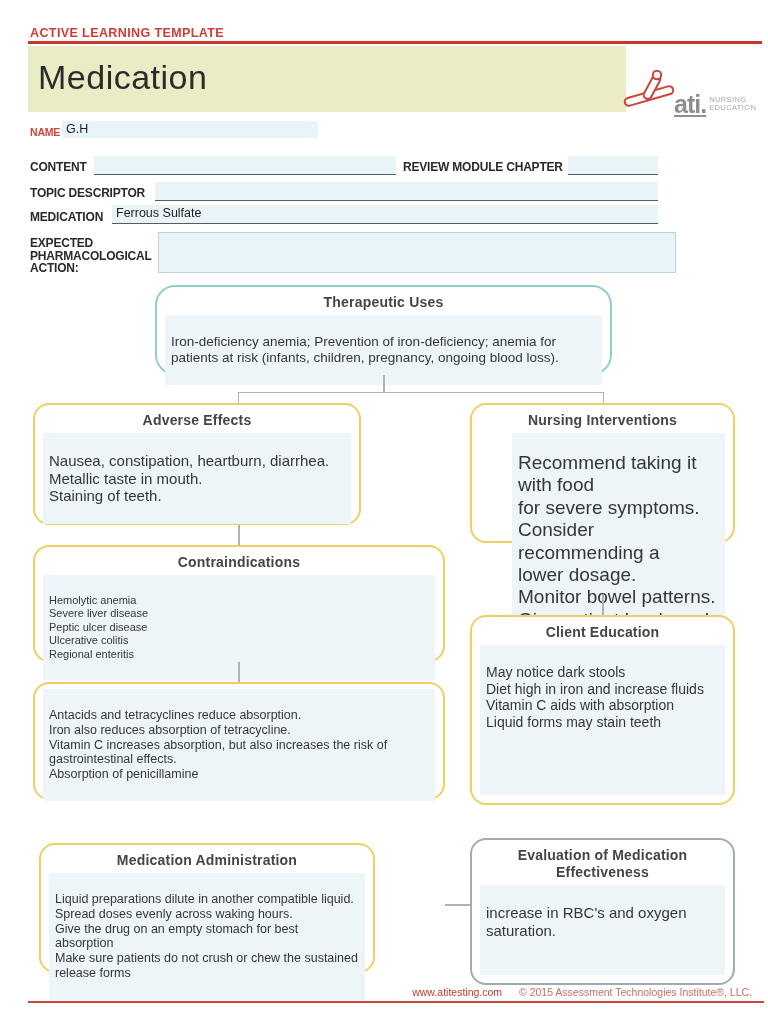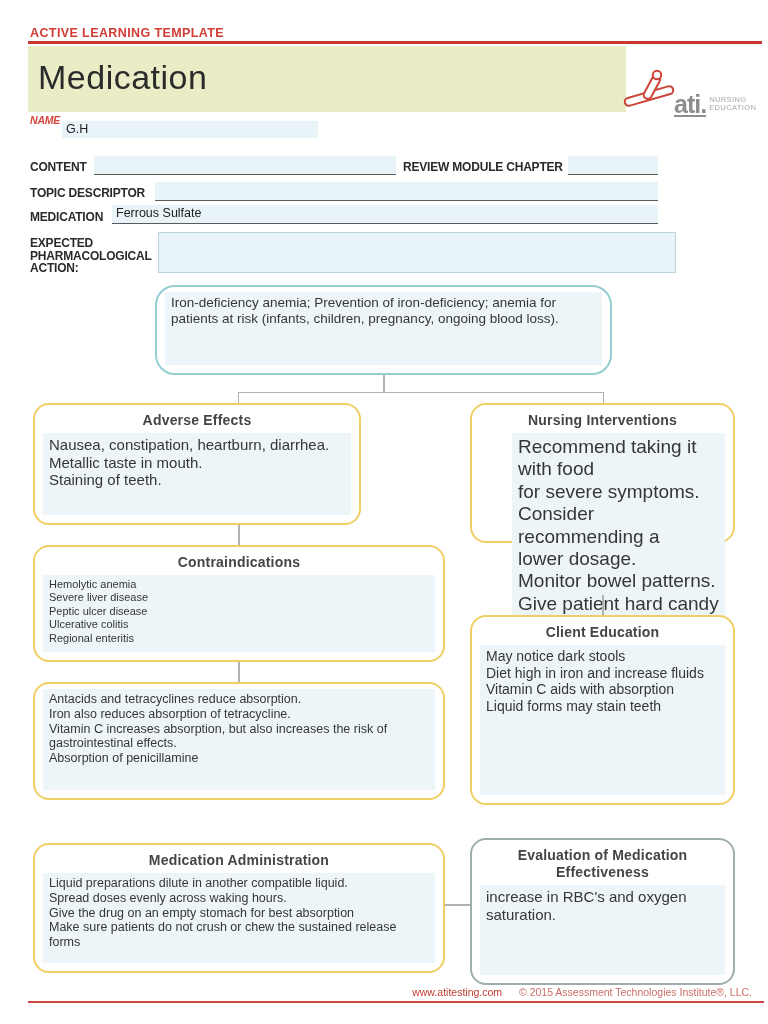--- a/index.html
+++ b/index.html
@@ -27,21 +27,21 @@
   .exp-label{white-space:pre-line;line-height:12.5px;}
   .exp-box{position:absolute;left:158px;top:232px;width:518px;height:41px;
     background:#e9f4f8;border:1px solid #b9d4dc;box-sizing:border-box;}
   
   .dbox{position:absolute;background:#fff;border:2px solid #f0cf62;border-radius:16px;
     padding:5px 8px 8px;box-sizing:border-box;display:flex;flex-direction:column;}
   .dbox.teal{border-color:#93ced2;border-radius:20px;}
   .dbox.gray{border-color:#9fadae;}
   .btitle{text-align:center;font-size:14px;font-weight:bold;color:#454545;
     letter-spacing:.2px;margin:2px 0 4px;white-space:pre-line;line-height:17px;}
-  .bcontent{flex:1;background:#edf5f8;padding:3px 6px;white-space:pre-line;
+  .bcontent{flex:1;background:#edf5f8;padding:19px 6px;white-space:pre-line;
     color:#363636;line-height:1.18;}
   
   .conn{position:absolute;background:#b1b1b1;}
   .conn-split{position:absolute;border-top:1.5px solid #b1b1b1;
     border-left:1.5px solid #b1b1b1;border-right:1.5px solid #b1b1b1;background:transparent;}
   
   .footer{position:absolute;left:0;right:16px;top:986px;text-align:right;font-size:10.5px;}
   .footer .url{color:#c23b31;}
   .footer .copy{color:#cc6e66;margin-left:14px;}
   .footer-rule{position:absolute;left:28px;top:1001px;width:736px;height:2px;background:#c94740;}
@@ -66,40 +66,41 @@
             <circle cx="35" cy="7" r="4.2"></circle>
           </g>
         </svg>
       </span>
       <span class="brand">ati.</span>
       <span class="tag">NURSING
 EDUCATION</span>
     </div>
   </div>
 
-  <div class="flabel red" style="left:30px;top:114px;font-style:italic;">NAME</div>
+  <div class="flabel red" style="left:30px;top:126px;">NAME</div>
   <div class="ffield" style="left:62px;top:121px;width:256px;height:17px;">G.H</div>
 
   <div class="flabel" style="left:30px;top:160px;">CONTENT</div>
   <div class="ffield ul" style="left:94px;top:156px;width:302px;height:19px;"></div>
   <div class="flabel" style="left:403px;top:160px;">REVIEW MODULE CHAPTER</div>
   <div class="ffield ul" style="left:568px;top:156px;width:90px;height:19px;"></div>
 
   <div class="flabel" style="left:30px;top:186px;">TOPIC DESCRIPTOR</div>
   <div class="ffield ul" style="left:155px;top:182px;width:503px;height:19px;"></div>
 
   <div class="flabel" style="left:30px;top:210px;">MEDICATION</div>
   <div class="ffield ul" style="left:112px;top:205px;width:546px;height:19px;">Ferrous Sulfate</div>
 
   <div class="flabel exp-label" style="left:30px;top:237px;">EXPECTED
 PHARMACOLOGICAL
 ACTION:</div>
   <div class="exp-box"></div>
 
   <div class="dbox teal" style="left:155px;top:285px;width:457px;height:90px;">
+    <div class="btitle">Therapeutic Uses</div>
     <div class="bcontent" style="font-size:13.5px;">Iron-deficiency anemia; Prevention of iron-deficiency; anemia for patients at risk (infants, children, pregnancy, ongoing blood loss).</div>
   </div>
 
   <div class="conn" style="left:383px;top:375px;width:1.5px;height:18px;"></div>
   <div class="conn-split" style="left:238px;top:392px;width:364px;height:11px;"></div>
 
   <div class="dbox" style="left:33px;top:403px;width:328px;height:122px;">
     <div class="btitle">Adverse Effects</div>
     <div class="bcontent" style="font-size:15px;">Nausea, constipation, heartburn, diarrhea.
 Metallic taste in mouth.
@@ -142,21 +143,21 @@
   <div class="conn" style="left:238px;top:662px;width:1.5px;height:20px;"></div>
 
   <div class="dbox" style="left:33px;top:682px;width:412px;height:118px;">
     <div class="bcontent" style="font-size:12.5px;">Antacids and tetracyclines reduce absorption.
 Iron also reduces absorption of tetracycline.
 Vitamin C increases absorption, but also increases the risk of
 gastrointestinal effects.
 Absorption of penicillamine</div>
   </div>
 
-  <div class="dbox" style="left:33px;top:843px;width:412px;height:130px;">
+  <div class="dbox" style="left:39px;top:843px;width:336px;height:130px;">
     <div class="btitle">Medication Administration</div>
     <div class="bcontent" style="font-size:12.5px;">Liquid preparations dilute in another compatible liquid.
 Spread doses evenly across waking hours.
 Give the drug on an empty stomach for best absorption
 Make sure patients do not crush or chew the sustained release forms</div>
   </div>
 
   <div class="conn" style="left:445px;top:904px;width:25px;height:1.5px;"></div>
 
   <div class="dbox gray" style="left:470px;top:838px;width:265px;height:147px;">

